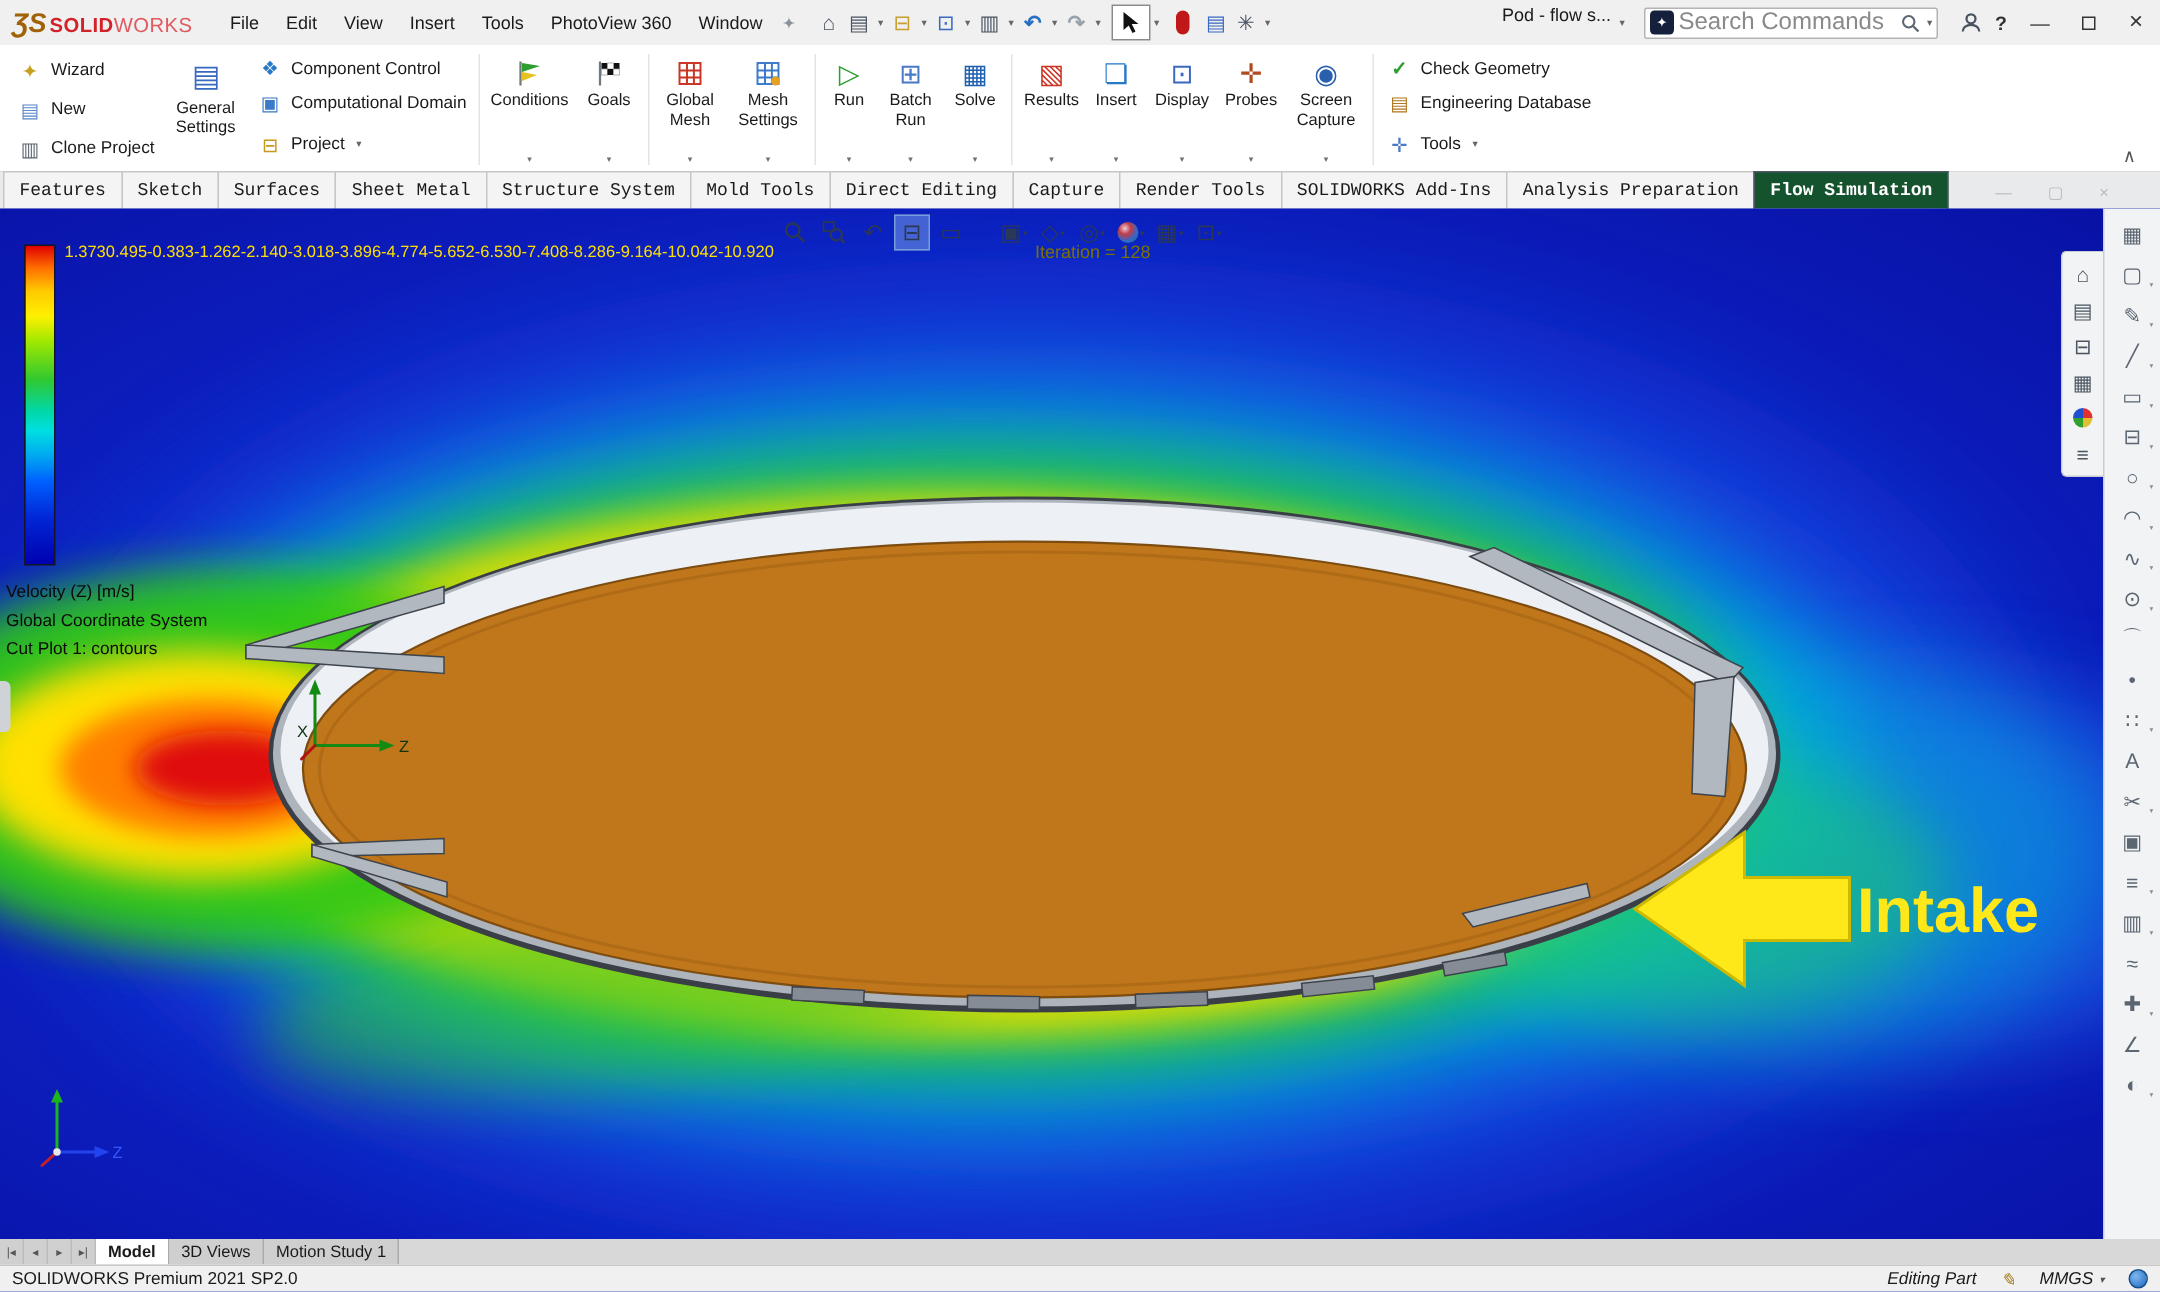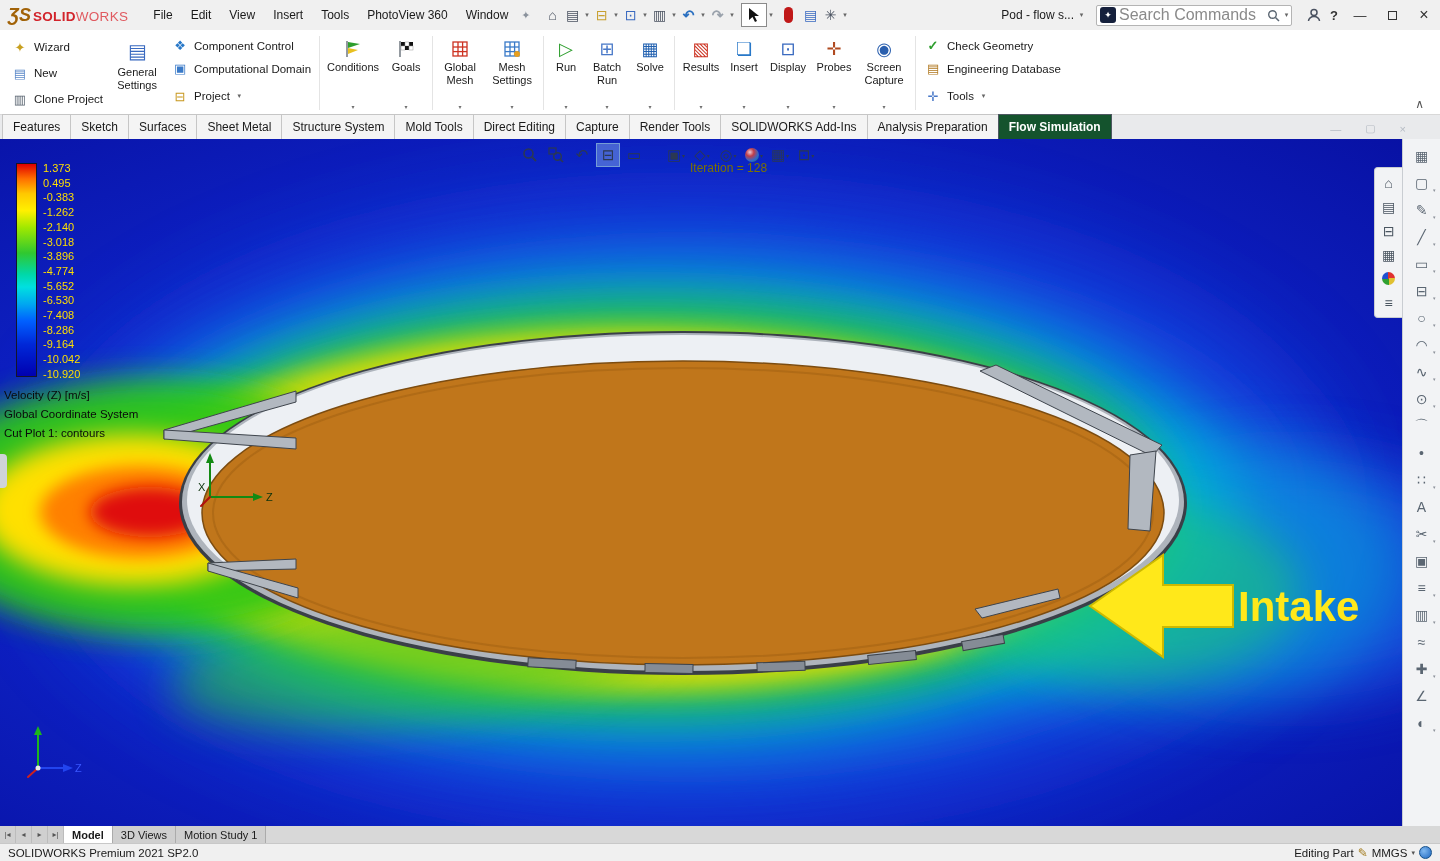--- a/index.html
+++ b/index.html
@@ -13,21 +13,21 @@
   .logo .solid { font-weight:bold; font-size:13.5px; color:#d2232a; letter-spacing:.3px; }
   .logo .works { font-size:13.5px; color:#e05a60; letter-spacing:.3px; }
   .menu { display:flex; }
   .menu .mi { padding:5px 9px; cursor:default; }
   .pinico { color:#8a929c; margin:0 12px 0 4px; font-size:11px; }
   .tb-icons { display:flex; align-items:center; }
   .tbi { min-width:20px; height:24px; display:flex; align-items:center; justify-content:center; font-size:14px; color:#4a5260; padding:0 2px; }
   .tbi.small-caret { min-width:9px; font-size:7px; color:#666; padding:0; }
   .cursorbox { width:26px; height:24px; border:1px solid #8a8a8a; background:#fff; display:flex; align-items:center; justify-content:center; margin-left:4px; }
   .capsule { width:9px; height:16px; border-radius:5px; background:#c01818; margin:0 8px; }
-  .doctitle { margin-left:auto; display:flex; align-items:center; gap:3px; white-space:nowrap; }
+  .doctitle { margin-left:auto; display:flex; gap:3px; white-space:nowrap; }
   .searchbox { width:196px; height:21px; background:#fff; border:1px solid #b4b4b4; border-radius:2px; display:flex; align-items:center; margin:0 12px 0 10px; }
   .searchbox .sx { width:16px; height:16px; background:#15203c; border-radius:3px; margin:0 3px; color:#fff; font-size:9px; display:flex; align-items:center; justify-content:center; }
   .searchbox input { border:none; outline:none; flex:1; font-size:16px; font-family:"Liberation Sans",sans-serif; color:#444; min-width:0; background:transparent; }
   .searchbox input::placeholder { color:#8a8a8a; }
   .winbtn { width:32px; height:28px; display:flex; align-items:center; justify-content:center; color:#333; font-size:13px; }
   .restore-glyph { width:9px; height:9px; border:1px solid #333; display:inline-block; }
 
   
   .ribbon { height:85px; background:#fff; border-bottom:1px solid #d8d8d8; display:flex; align-items:stretch; padding:2px 4px 0 6px; }
   .stack { display:flex; flex-direction:column; justify-content:space-around; padding:2px 0; }
@@ -36,41 +36,41 @@
   .gsbtn { width:58px; display:flex; flex-direction:column; align-items:center; padding-top:7px; text-align:center; font-size:11px; line-height:1.2; gap:3px; }
   .gsbtn .sicon { font-size:20px; color:#3a6ac0; }
   .vsep { width:1px; background:#e4e4e4; margin:4px 3px; }
   .rgroup { display:flex; flex-direction:column; align-items:center; padding:5px 4px 1px; text-align:center; font-size:11px; line-height:1.15; }
   .rgroup .ricon { height:24px; display:flex; align-items:center; justify-content:center; font-size:18px; }
   .rgroup .gcaret { margin-top:auto; font-size:6px; color:#707070; padding:2px 0 2px; }
   .collapse-btn { margin-left:auto; align-self:flex-end; color:#555; font-size:12px; padding:0 12px 3px; }
 
   
   .tabbar { height:24px; background:#e9eaec; display:flex; align-items:flex-end; padding-left:2px; }
-  .tab { height:23px; padding:12px 10px; display:flex; align-items:center; font-size:12px; background:#f4f4f4; border:1px solid #c6c6c6; border-bottom:none; margin-right:-1px; white-space:nowrap; }
+  .tab { height:23px; padding:12px 10px; display:flex; align-items:center; font-size:12px; background:#f4f4f4; border:1px solid #c6c6c6; border-bottom:none; margin-right:-1px; white-space:nowrap;font-family:Liberation Mono, monospace; }
   .tab.active { background:#14532d; color:#fff; border-color:#4d5761; font-weight:bold;margin-top:12px; }
   .docwin { margin-left:auto; display:flex; gap:24px; align-items:center; color:#b6bcc4; font-size:11px; padding:0 34px 4px 0; }
 
   
   .viewport { position:absolute; top:139px; left:0; width:1440px; height:687px; background:#0a14b0; overflow:hidden; }
   svg.scene { position:absolute; top:0; left:0; }
   svg text { font-family:"Liberation Sans", sans-serif; }
 
   .hud { position:absolute; top:4px; left:518px; display:flex; align-items:center; gap:2px; }
   .hudi { min-width:24px; height:24px; display:flex; align-items:center; justify-content:center; color:#2e3a4a; font-size:15px; opacity:.92; gap:1px; }
   .hudi.pressed { background:rgba(150,190,240,.45); border:1px solid #7fa8d8; }
   .hudi .hc { font-size:6px; color:#2e3a4a; }
   .hud .gap { width:14px; }
   .hud-sphere { width:14px; height:14px; border-radius:50%; background:radial-gradient(circle at 35% 30%, #ffd9d9 0%, #d04040 30%, #3070d0 65%, #208030 100%); }
   .iter { position:absolute; top:22px; left:690px; font-size:12px; color:#7d7100; }
 
   .legend { position:absolute; top:24px; left:16px; display:flex; }
   .lbar { width:21px; height:214px; border:1px solid #15152a;
     background:linear-gradient(to bottom,#e00000 0%,#ff7000 7%,#ffc800 14%,#fff000 22%,#a0e800 30%,#30c830 42%,#00d8a8 52%,#00e0e0 58%,#00a8f0 66%,#0060ff 74%,#0028d8 85%,#0000b0 100%); }
-  .lvals { height:217px; display:flex; flex-direction:column; justify-content:space-between; margin-left:6px; }
+  .lvals { height:217px; display:flex; flex-direction:row; justify-content:space-between; margin-left:6px; }
   .lvals span { font-size:11px; line-height:1; color:#ffdf00; white-space:nowrap; }
   .lcap { position:absolute; top:247px; left:4px; font-size:11.5px; color:#0a0a0a; line-height:19px; white-space:nowrap; }
 
   .lefttab { position:absolute; top:315px; left:0; width:7px; height:34px; background:#cfd3d8; border-radius:0 4px 4px 0; }
 
   .taskpane { position:absolute; top:28px; right:38px; width:28px; background:#f2f3f5; border:1px solid #c9cdd2; border-right:none; border-radius:4px 0 0 4px; display:flex; flex-direction:column; align-items:center; padding:4px 0; gap:3px; }
   .tpi { width:22px; height:21px; display:flex; align-items:center; justify-content:center; color:#4a5560; font-size:14px; }
   .tpi-sphere { width:13px; height:13px; border-radius:50%; background:conic-gradient(#e03030 0 25%, #e0c030 25% 50%, #30a030 50% 75%, #2050d0 75% 100%); }
 
   .rightcol { position:absolute; top:0; right:0; width:38px; height:687px; background:#f2f3f5; border-left:1px solid #c9cdd2; display:flex; flex-direction:column; align-items:center; padding-top:3px; }
@@ -78,21 +78,21 @@
   .rci .mini-caret { position:absolute; right:2px; bottom:3px; font-size:5px; color:#8a9098; }
 
   
   .bottombar { position:absolute; top:826px; left:0; width:1440px; height:17px; background:#d8d8d8; display:flex; align-items:stretch; font-size:11px; }
   .bnavbtn { width:16px; display:flex; align-items:center; justify-content:center; color:#555; font-size:8px; background:#d0d0d0; border-right:1px solid #bcbcbc; }
   .btab { padding:0 8px; display:flex; align-items:center; border-right:1px solid #ababab; background:#cfcfcf; white-space:nowrap; }
   .btab.active { background:#fff; font-weight:bold; }
 
   
   .statusbar { position:absolute; top:843px; left:0; width:1440px; height:18px; background:#f0f0f0; border-top:1px solid #c8c8c8; display:flex; align-items:center; font-size:11.5px; padding:0 8px;text-align:center; }
-  .sb-right { margin-left:auto; display:flex; align-items:center; gap:4px; }
+  .sb-right { margin-left:auto; display:flex; align-items:center; gap:16px;font-style:italic; }
   .sb-ico { color:#a07818; font-size:12px; }
   .units { display:flex; align-items:center; gap:4px; }
   .units .uc { font-size:7px; color:#555; }
   .globe { width:13px; height:13px; border-radius:50%; border:1px solid #14508a; background:radial-gradient(circle at 35% 35%, #7fb8f0, #1c66c0); }
 </style>
 </head>
 <body>
 
 <div class="titlebar">
   <div class="logo">

